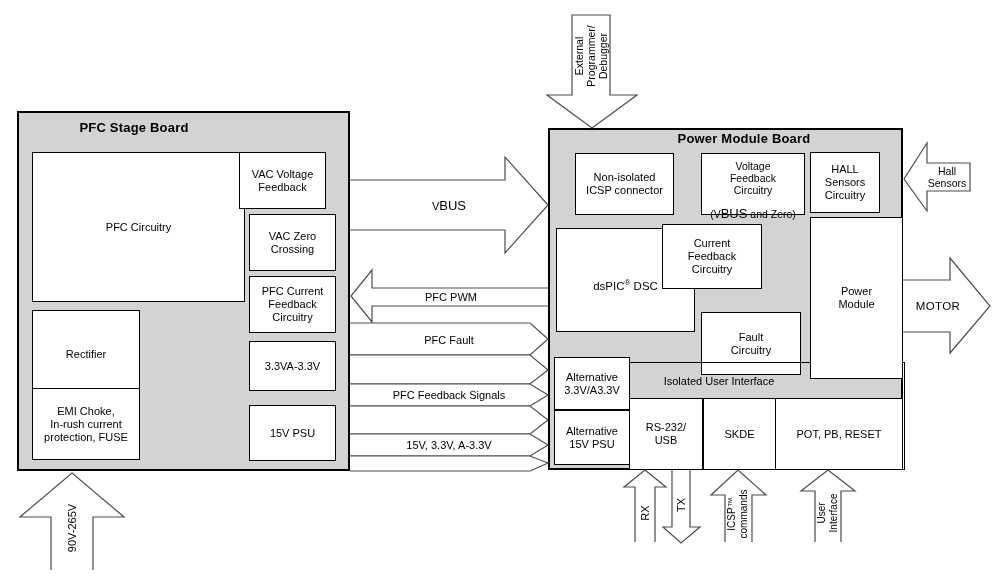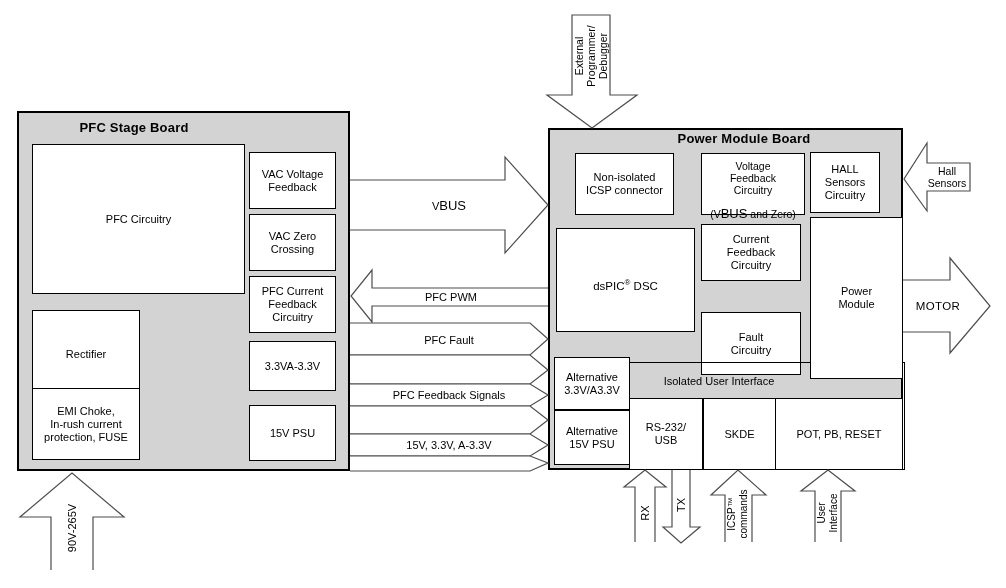--- a/index.html
+++ b/index.html
@@ -34,22 +34,22 @@
 <body>
 
 <div id="canvas">
 
   <div class="board" style="left:17px; top:111px; width:333px; height:360px;"></div>
   <div class="board" style="left:548px; top:128px; width:355px; height:342px;"></div>
 
   <div class="btitle" style="left:37px; top:120px; width:194px;">PFC Stage Board</div>
   <div class="btitle" style="left:664px; top:131px; width:160px;">Power Module Board</div>
 
-  <div class="box z1" style="left:32px; top:144px; width:213px; height:150px;">PFC Circuitry</div>
-  <div class="box z1" style="left:249px; top:152px; width:87px; height:57px;">VAC Voltage
+  <div class="box z1" style="left:32px; top:152px; width:213px; height:150px;">PFC Circuitry</div>
+  <div class="box z1" style="left:239px; top:152px; width:87px; height:57px;">VAC Voltage
 Feedback</div>
   <div class="box z1" style="left:249px; top:214px; width:87px; height:57px;">VAC Zero
 Crossing</div>
   <div class="box z1" style="left:249px; top:276px; width:87px; height:57px;">PFC Current
 Feedback
 Circuitry</div>
   <div class="box z1" style="left:32px; top:310px; width:108px; height:88px;">Rectifier</div>
   <div class="box z1" style="left:32px; top:388px; width:108px; height:72px;">EMI Choke,
 In-rush current
 protection, FUSE</div>
@@ -71,21 +71,21 @@
   <div class="box z1" style="left:810px; top:152px; width:70px; height:61px;">HALL
 Sensors
 Circuitry</div>
 
   <div class="box z1" style="left:556px; top:228px; width:139px; height:104px; font-size:11.5px;">
     <div>
       <span>dsPIC</span><span class="sup">®</span><span> DSC</span>
     </div>
   </div>
 
-  <div class="box z1" style="left:701px; top:224px; width:100px; height:57px;">Current
+  <div class="box z1" style="left:662px; top:224px; width:100px; height:65px;">Current
 Feedback
 Circuitry</div>
   <div class="box z1" style="left:701px; top:295px; width:100px; height:63px;margin-top:17px;">Fault
 Circuitry</div>
 
   <div class="section z1" style="left:629px; top:362px; width:276px; height:108px;"></div>
   <div class="glabel" style="left:719px; top:381px; z-index:2;">Isolated User Interface</div>
 
   <div class="box z3" style="left:810px; top:217px; width:93px; height:162px;">Power
 Module</div>

